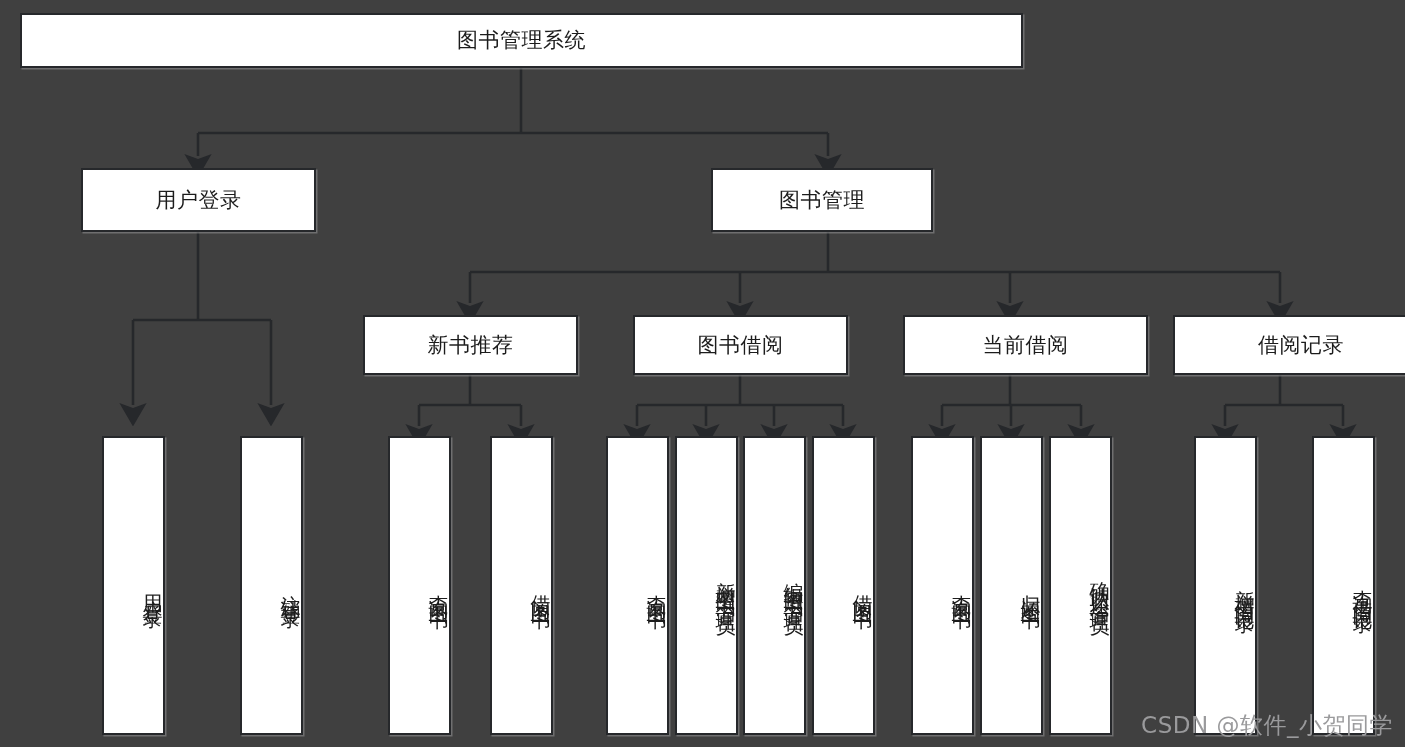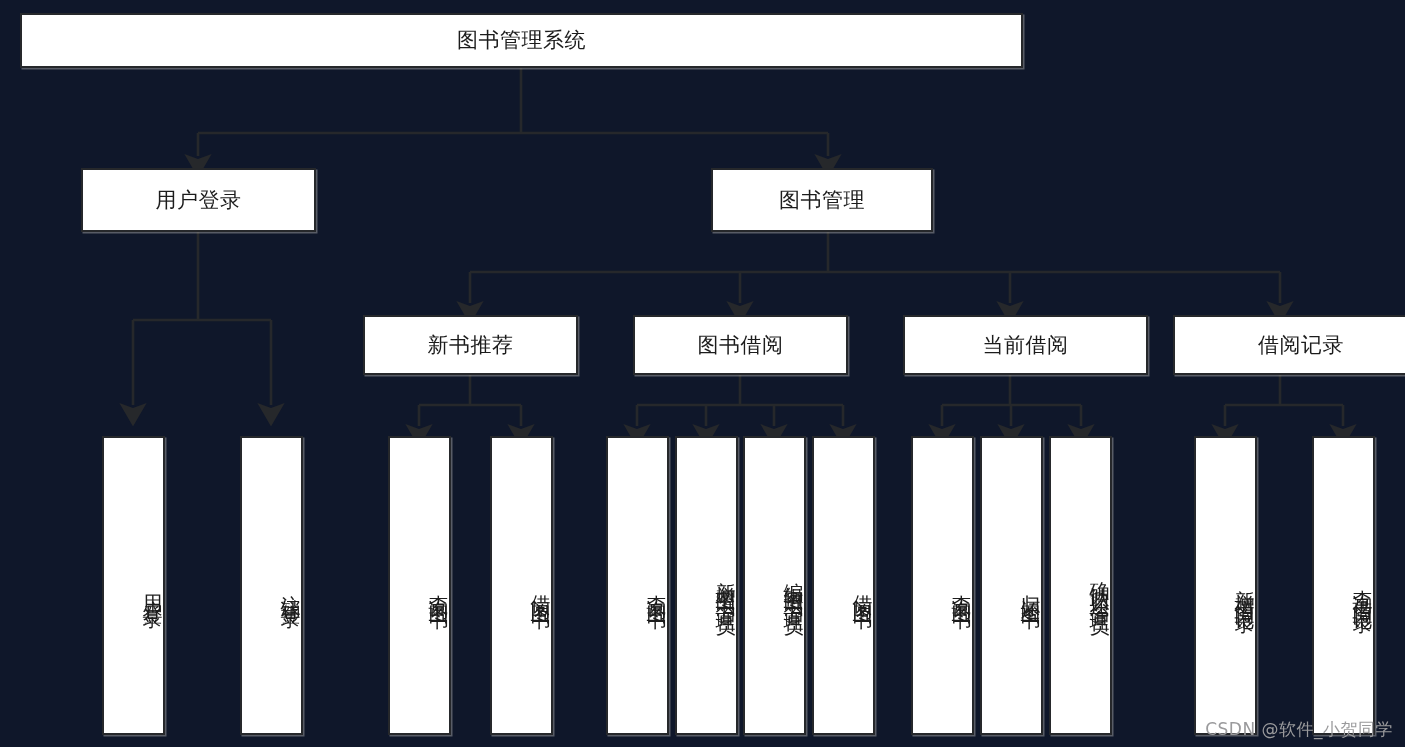--- a/index.html
+++ b/index.html
@@ -1,20 +1,20 @@
 <!DOCTYPE html>
 <html><head>
 <meta charset="utf-8">
 <style>
   html,body{margin:0;padding:0;background:#ffffff;}
   body{
     font-family:"DejaVu Sans","Liberation Sans",sans-serif;
     width:1405px;height:747px;overflow:hidden;
   }
-  #canvas{position:relative;width:1405px;height:747px;background:#0f172a;text-align:center;}
+  #canvas{position:relative;width:1405px;height:747px;background:#404040;text-align:center;}
   svg#wires{position:absolute;left:0;top:0;width:1405px;height:747px;}
   .node{
     position:absolute;
     box-sizing:border-box;
     background:#ffffff;
     border:2px solid #26282b;
     box-shadow:1.5px 1.5px 0 0 rgba(150,150,152,0.55);
     display:flex;align-items:center;justify-content:center;
     color:#1c1c1c;
   }
@@ -29,21 +29,21 @@
     font-size:20px;
     letter-spacing:5px;
     padding-top:6px;
     align-items:flex-start;
     justify-content:center;
   }
   .label{display:block;line-height:1.05;white-space:pre-line;}
   #watermark{
     position:absolute;
     right:12px;bottom:6px;
-    font-size:17px;
+    font-size:23px;
     color:#9a9a9c;
     letter-spacing:0.5px;
     white-space:nowrap;
     pointer-events:none;
   }
 </style>
 </head>
 <body>
 
 <div id="canvas">

